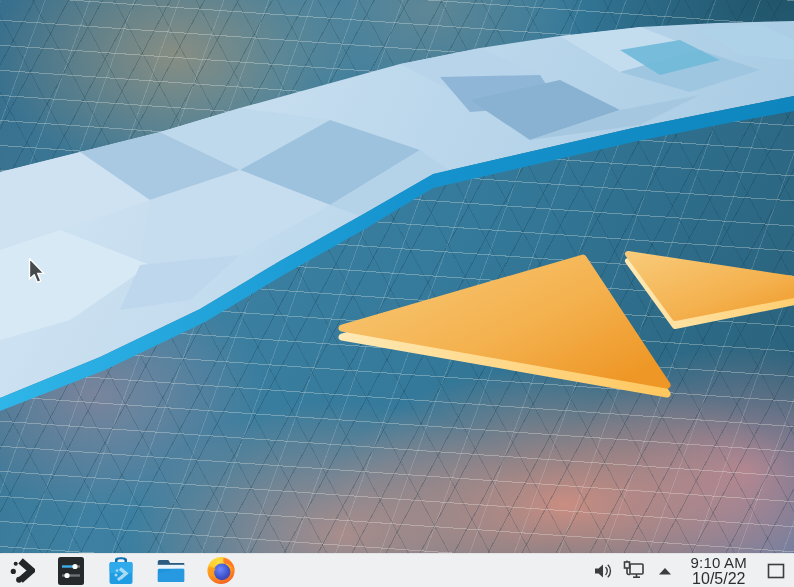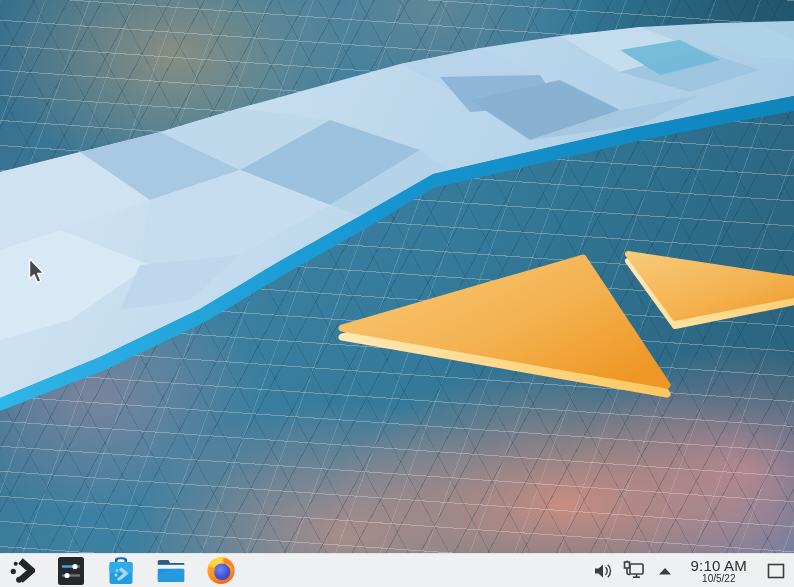--- a/index.html
+++ b/index.html
@@ -35,21 +35,21 @@
   .taskbar { position:absolute; left:0; bottom:0; width:794px; height:34px;
     background:#eff0f1; border-top:1px solid #e2e4e6;
     display:flex; align-items:center; padding:0 6px; }
   .task-apps { display:flex; align-items:center; gap:20px; }
   .task-btn { width:30px; height:30px; display:flex; align-items:center; justify-content:center; cursor:pointer; }
   .tray { display:flex; align-items:center; gap:9px; margin-left:auto; }
   .tray-btn { width:22px; height:24px; display:flex; align-items:center; justify-content:center; cursor:pointer; }
   .clock { display:flex; flex-direction:column; align-items:center; justify-content:center;
     margin:0 8px 0 6px; line-height:1; cursor:pointer; }
   .clock .time { font-size:15px; color:#2b2e30; letter-spacing:0.2px; }
-  .clock .date { font-size:10px; color:#2b2e30; margin-top:1px; }
+  .clock .date { font-size:16px; color:#2b2e30; margin-top:1px; }
   .show-desktop { width:24px; height:30px; display:flex; align-items:center; justify-content:center; cursor:pointer; }
 </style>
 </head>
 <body>
 
 <div class="desktop">
 
   <div class="wallpaper">
     <div class="mesh"></div>
 

